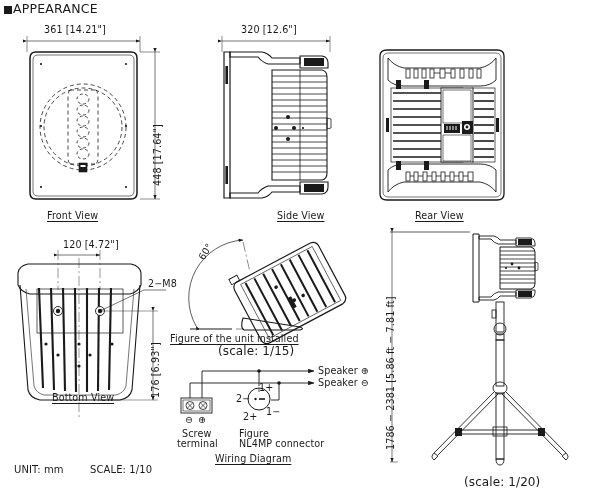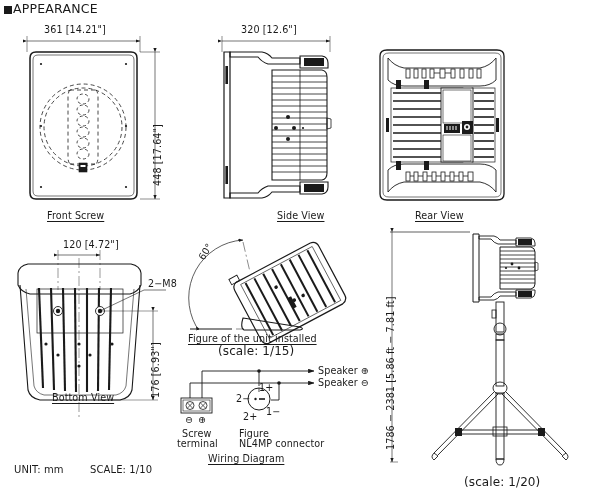--- a/index.html
+++ b/index.html
@@ -417,49 +417,49 @@
         <rect x="455" y="428" width="7" height="8" fill="#1a1a1a" stroke="none"></rect>
         <rect x="538" y="428" width="7" height="8" fill="#1a1a1a" stroke="none"></rect>
         <rect x="493" y="427" width="14" height="9" stroke-width="0.8"></rect>
       </g>
 
     </g>
   </svg>
 
   <div class="lbl" style="left:44px; top:24px;">361  [14.21"]</div>
   <div class="lbl rot" style="left:152px; top:186px;">448 [17.64"]</div>
-  <div class="lbl u" style="left:47px; top:210px;">Front Screw</div>
+  <div class="lbl u" style="left:47px; top:210px;">Front View</div>
 
   <div class="lbl" style="left:241px; top:24px;">320  [12.6"]</div>
   <div class="lbl u" style="left:249px; top:210px;margin-left:28px;">Side View</div>
 
   <div class="lbl u" style="left:415px; top:210px;">Rear View</div>
 
   <div class="lbl" style="left:63px; top:239px;">120  [4.72"]</div>
   <div class="lbl" style="left:148px; top:278px;">2−M8</div>
   <div class="lbl rot" style="left:150px; top:398px;">176  [6.93"]</div>
   <div class="lbl u" style="left:40px; top:392px;margin-left:12px;">Bottom View</div>
 
   <div class="lbl" style="left:196px; top:256px; transform:rotate(-58deg); transform-origin:left top;">60°</div>
-  <div class="lbl u" style="left:188px; top:333px;">Figure of the unit installed</div>
+  <div class="lbl u" style="left:170px; top:333px;">Figure of the unit installed</div>
   <div class="lbl c cap2" style="left:218px; top:344px;">(scale: 1/15)</div>
 
   <div class="lbl" style="left:318px; top:365px;">Speaker ⊕</div>
   <div class="lbl" style="left:318px; top:377px;">Speaker ⊖</div>
   <div class="lbl" style="left:185px; top:414px;">⊖</div>
   <div class="lbl" style="left:198px; top:414px;">⊕</div>
   <div class="lbl" style="left:182px; top:428px;">Screw</div>
   <div class="lbl" style="left:177px; top:438px;">terminal</div>
   <div class="lbl" style="left:259px; top:382px;">1+</div>
   <div class="lbl" style="left:236px; top:393px;">2−</div>
   <div class="lbl" style="left:243px; top:411px;">2+</div>
   <div class="lbl" style="left:266px; top:406px;">1−</div>
   <div class="lbl" style="left:239px; top:428px;">Figure</div>
   <div class="lbl" style="left:239px; top:438px;">NL4MP  connector</div>
-  <div class="lbl u" style="left:208px; top:453px;">Wiring Diagram</div>
+  <div class="lbl u" style="left:215px; top:453px;">Wiring Diagram</div>
 
   <div class="lbl rot" style="left:385px; top:450px;">1786 − 2381 [5.86 ft − 7.81 ft]</div>
   <div class="lbl c cap2" style="left:464px; top:475px;">(scale: 1/20)</div>
 
   <div class="lbl big" style="left:14px; top:464px;">UNIT: mm</div>
   <div class="lbl big" style="left:90px; top:464px;text-align:center;">SCALE: 1/10</div>
 
 </div>
 
 </body></html>

